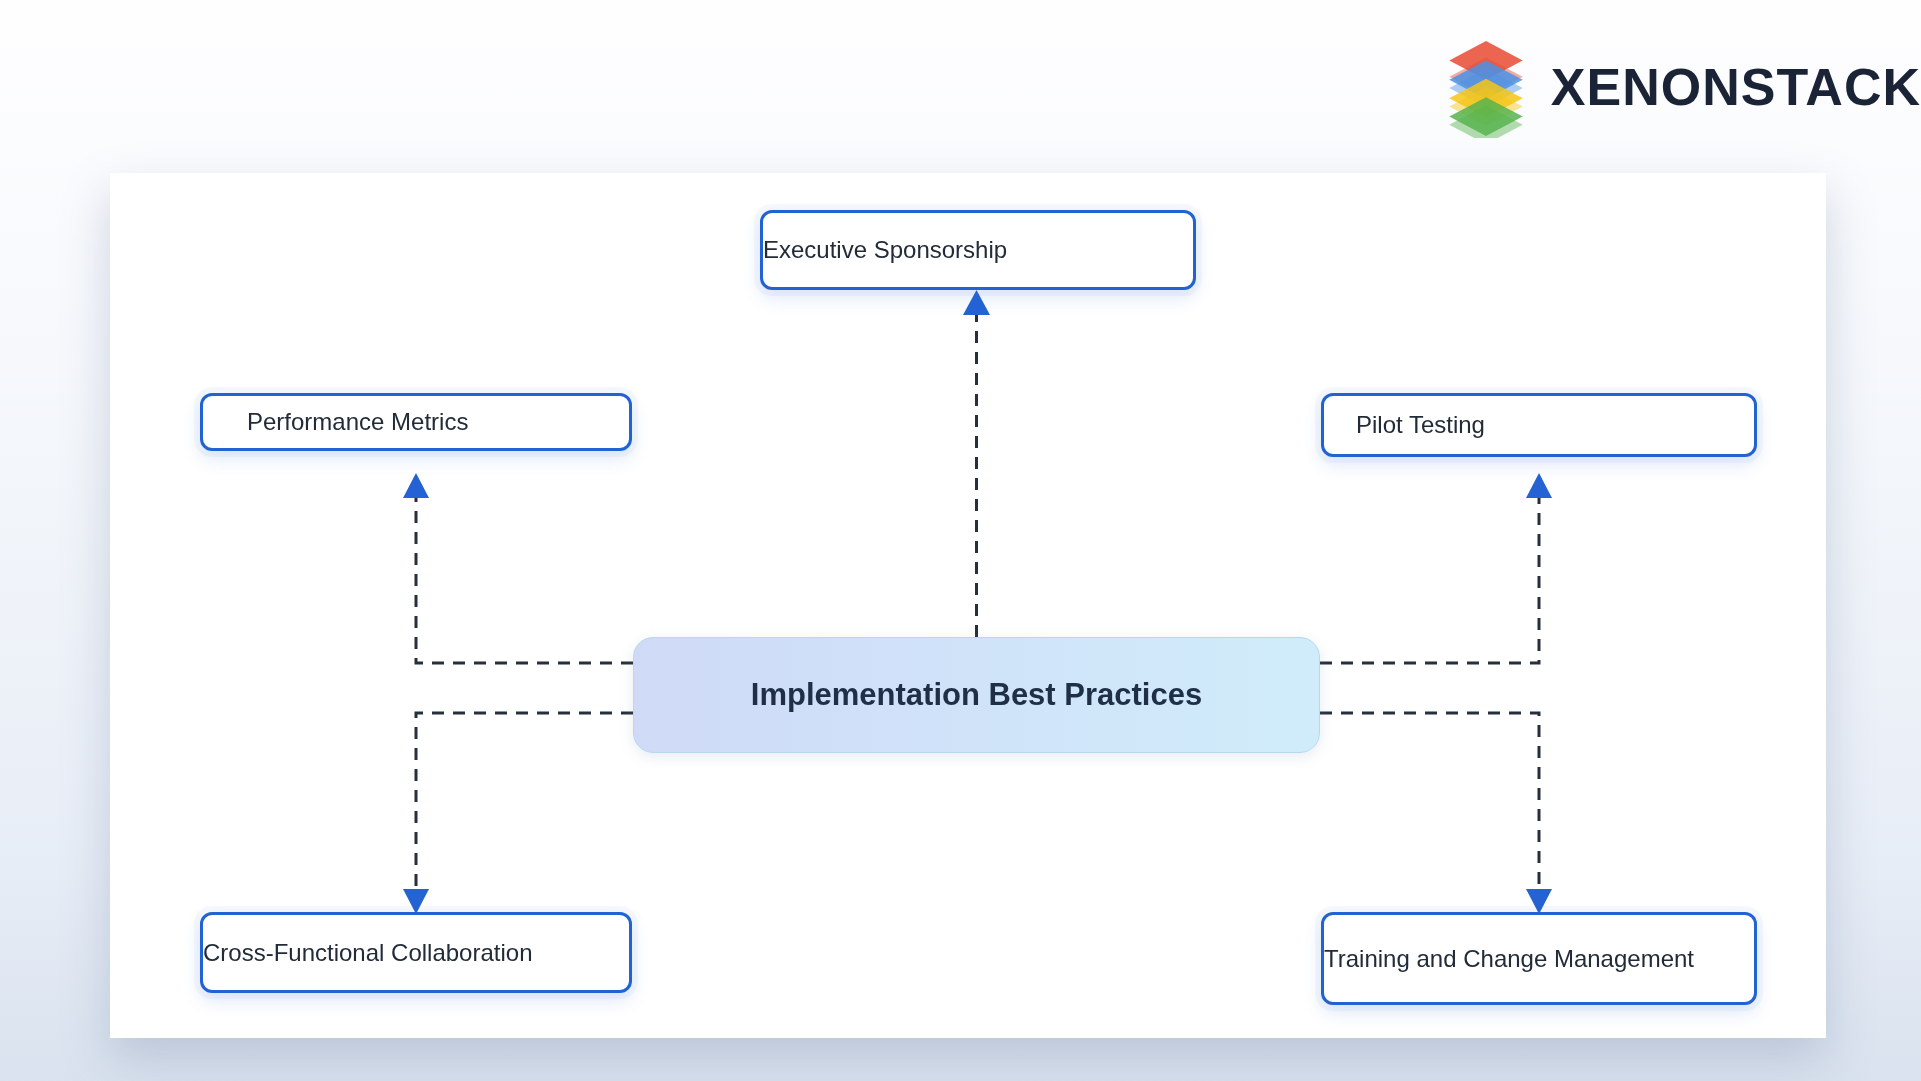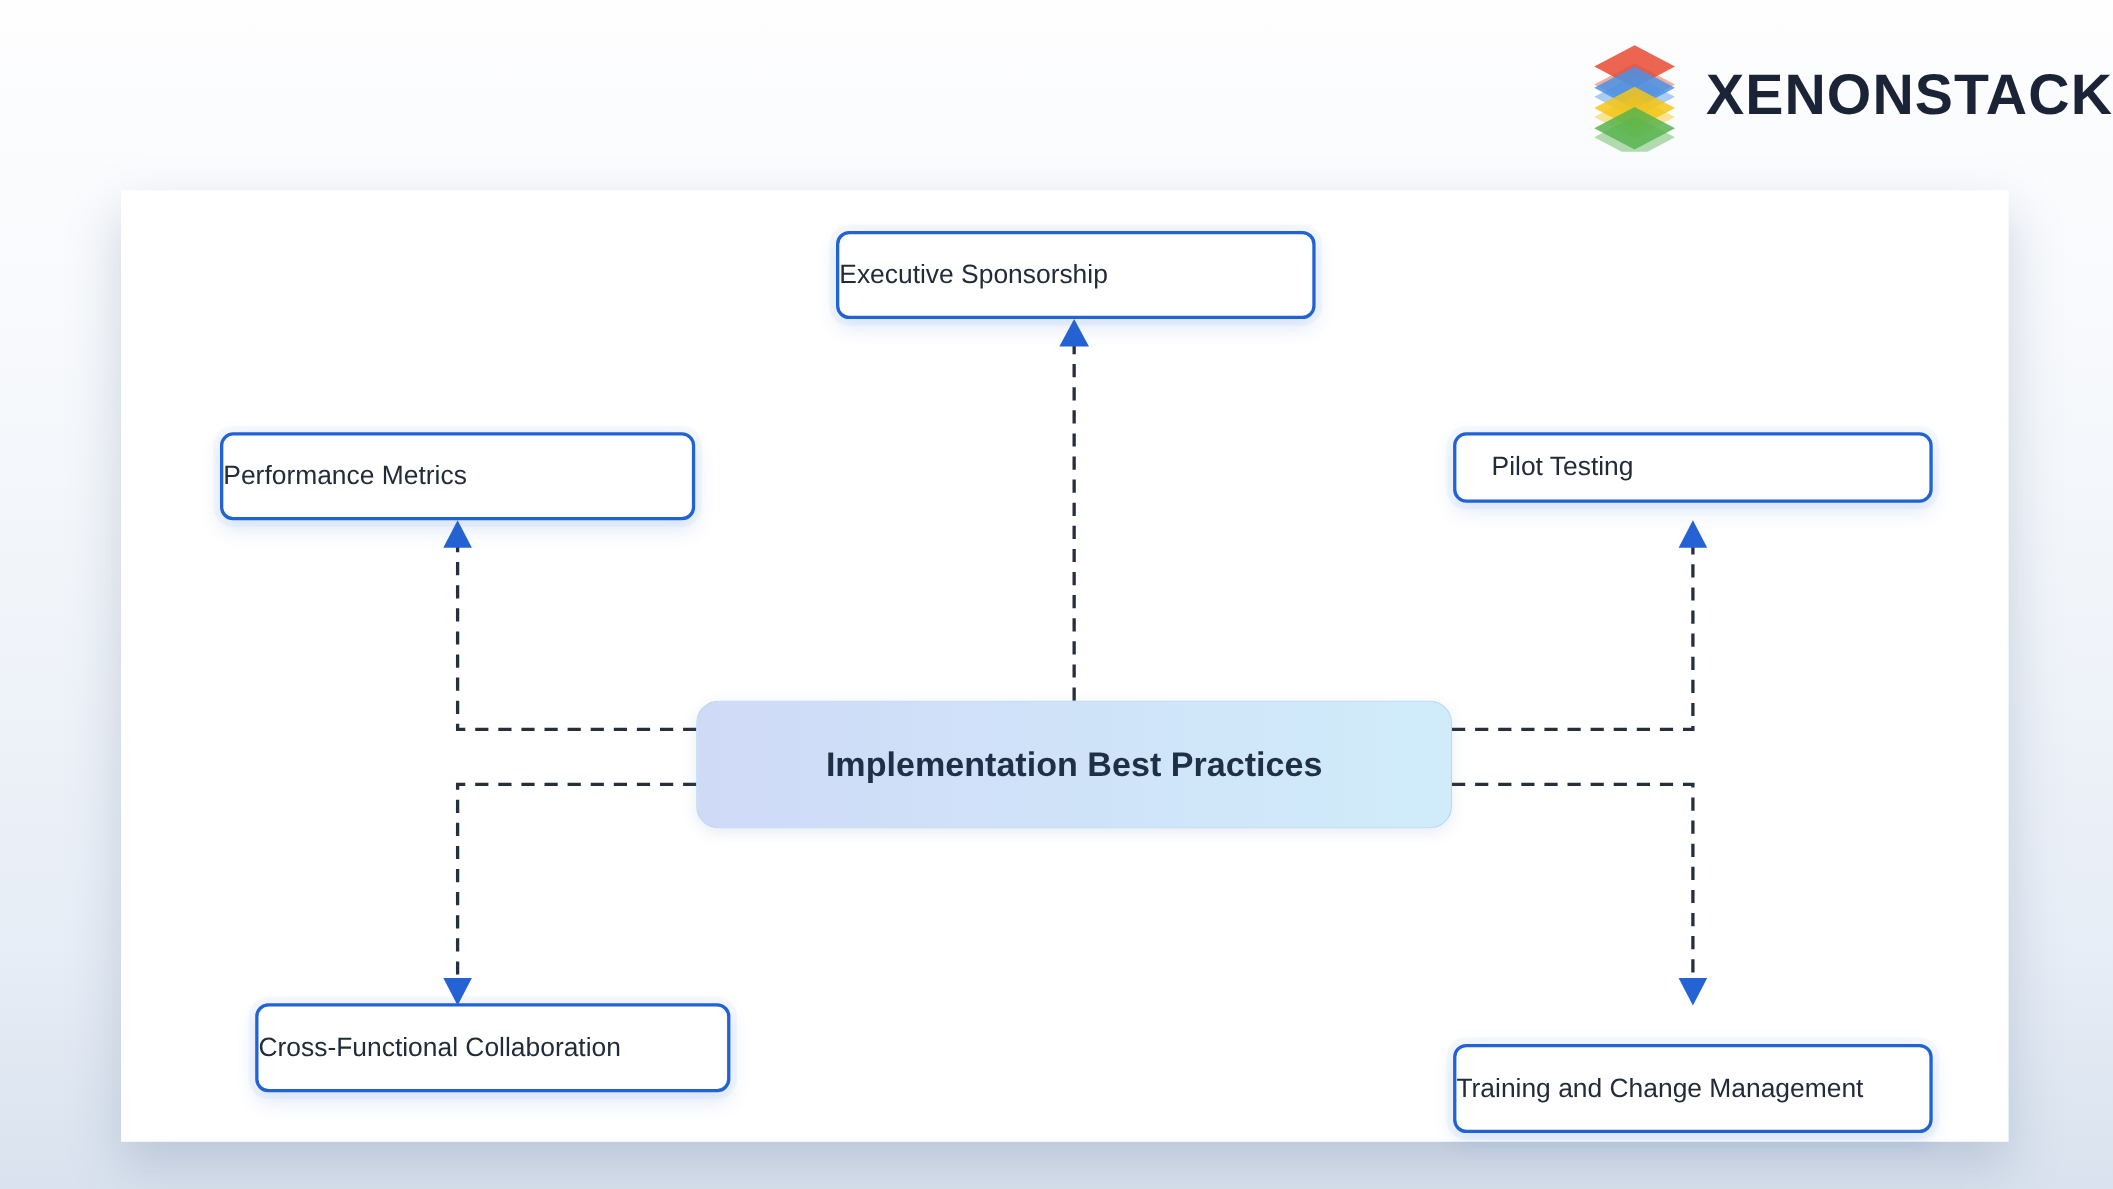--- a/index.html
+++ b/index.html
@@ -45,24 +45,24 @@
     background: #ffffff;
     border: 3px solid #2263d3;
     border-radius: 12px;
     display: flex; align-items: center; 
     font-size: 24px;
     color: #222c39;
     box-shadow: 0 0 0 6px rgba(34, 99, 211, 0.04), 0 8px 18px rgba(34, 99, 211, 0.14);
     text-align: center;
   }
   .node-top          { left: 650px;  top: 37px;  width: 436px; height: 80px; }
-  .node-left         { left: 90px;   top: 220px; width: 432px; height: 80px; }
+  .node-left         { left: 90px;   top: 220px; width: 432px; height: 58px; padding-left: 44px; }
   .node-right        { left: 1211px; top: 220px; width: 436px; height: 64px; padding-left: 32px; }
-  .node-bottom-left  { left: 90px;   top: 739px; width: 432px; height: 81px; margin-left: 32px; }
-  .node-bottom-right { left: 1211px; top: 739px; width: 436px; height: 81px; margin-top: 37px; }
+  .node-bottom-left  { left: 90px;   top: 739px; width: 432px; height: 81px; }
+  .node-bottom-right { left: 1211px; top: 739px; width: 436px; height: 93px; }
 
   .node-center {
     position: absolute;
     left: 523px; top: 464px;
     width: 687px; height: 116px;
     background: linear-gradient(90deg, #cfdaf7 0%, #d0ecfa 100%);
     border: 1.5px solid #b7d8ef;
     border-radius: 20px;
     display: flex; align-items: center; justify-content: center;
     font-size: 31px;

